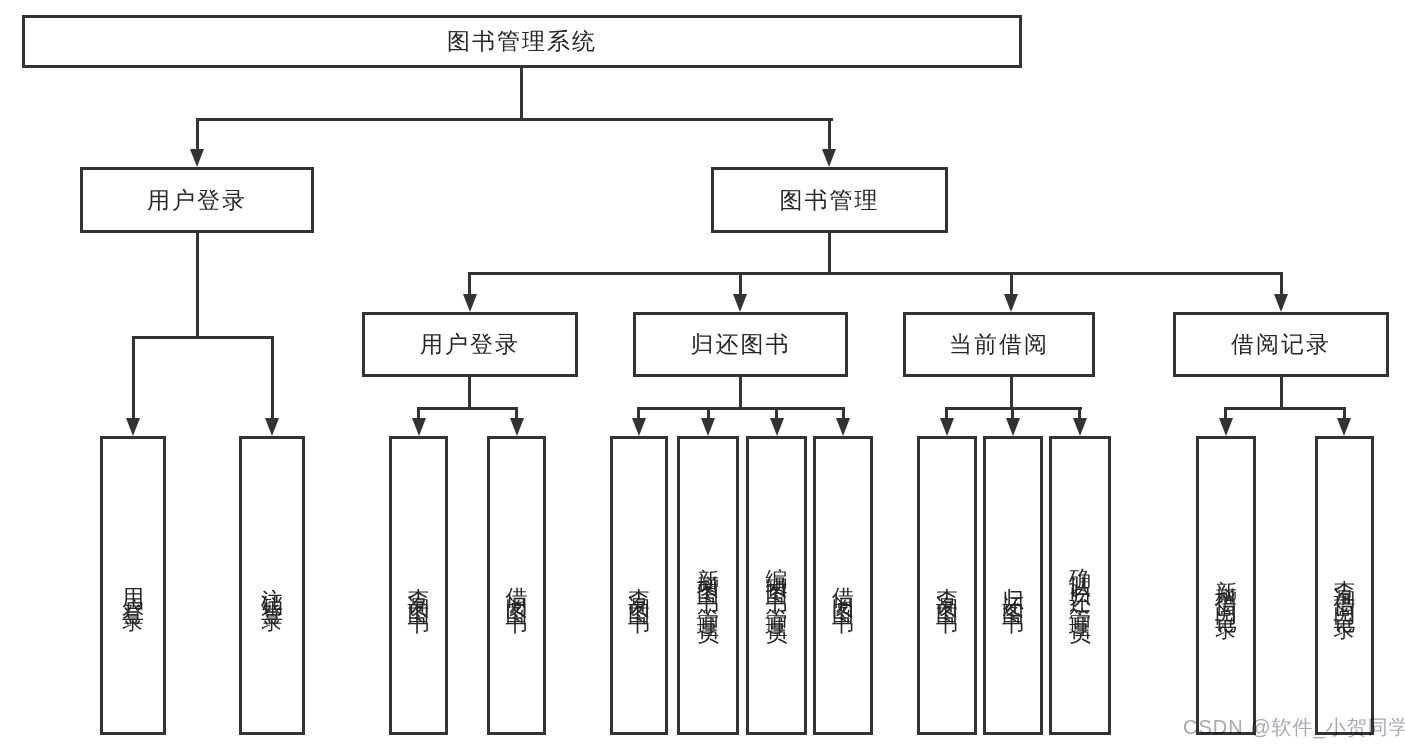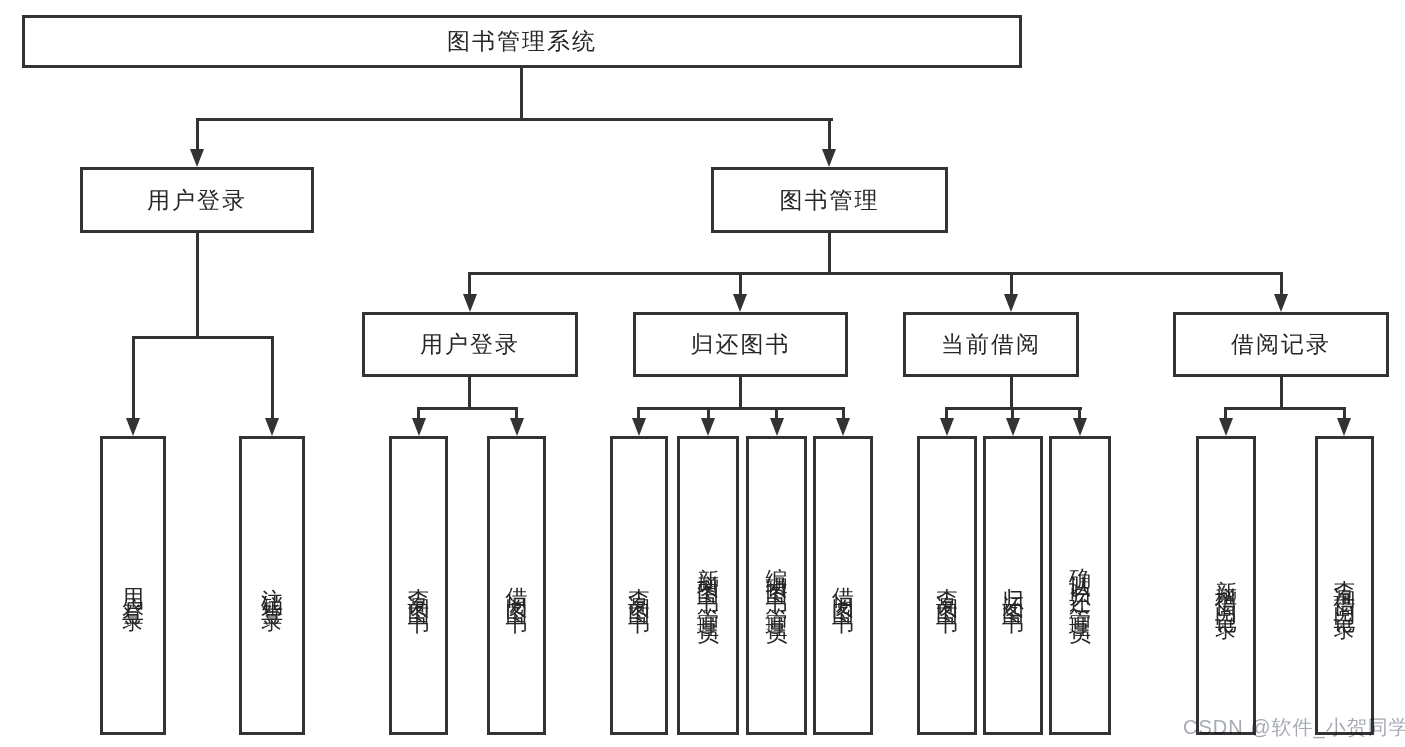--- a/index.html
+++ b/index.html
@@ -100,21 +100,21 @@
     <div class="vline" style="left:1280px; top:272px; height:24px;"></div>
     <div class="arrow" style="left:1274px; top:294px;"></div>
   </div>
 
   <div class="box hbox" style="left:362px; top:312px; width:216px; height:65px;">
     <span>用户登录</span>
   </div>
   <div class="box hbox" style="left:633px; top:312px; width:215px; height:65px;">
     <span>归还图书</span>
   </div>
-  <div class="box hbox" style="left:903px; top:312px; width:176px; height:65px;">
+  <div class="box hbox" style="left:903px; top:312px; width:192px; height:65px;">
     <span>当前借阅</span>
   </div>
   <div class="box hbox" style="left:1173px; top:312px; width:216px; height:65px;">
     <span>借阅记录</span>
   </div>
 
   <div>
     <div class="vline" style="left:468px; top:377px; height:30px;"></div>
     <div class="hline" style="left:417px; top:407px; width:101px;"></div>
     <div class="vline" style="left:417px; top:407px; height:13px;"></div>

